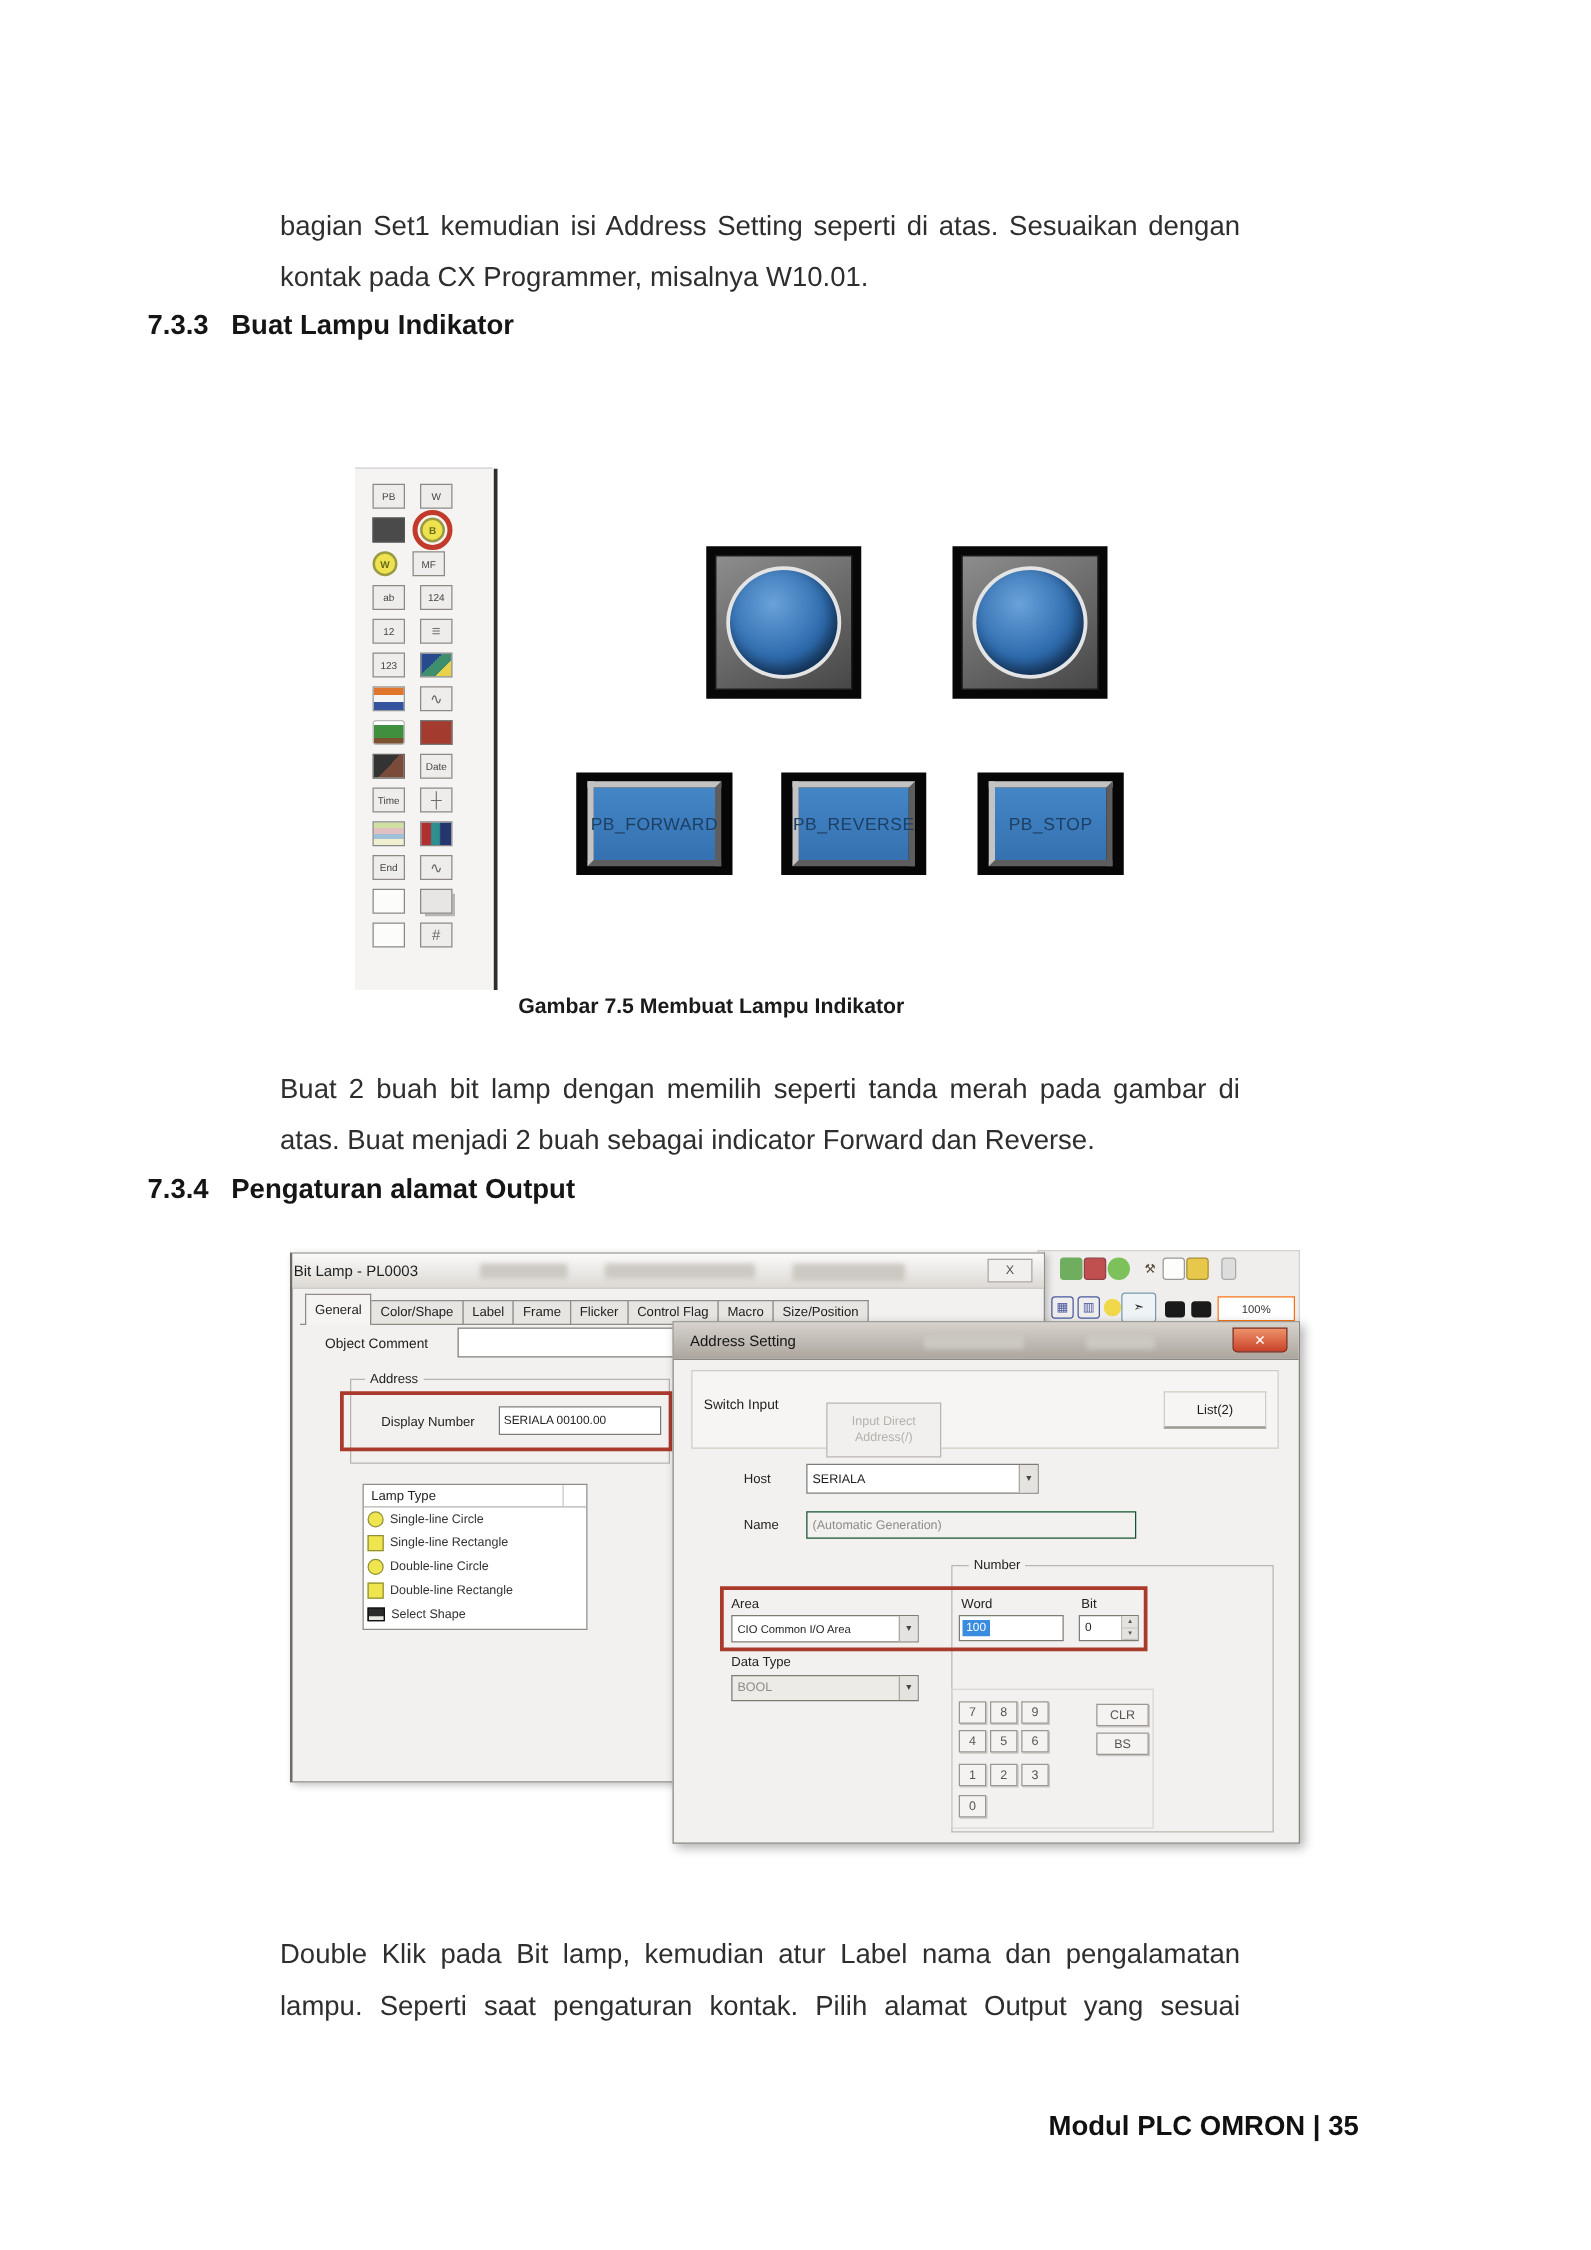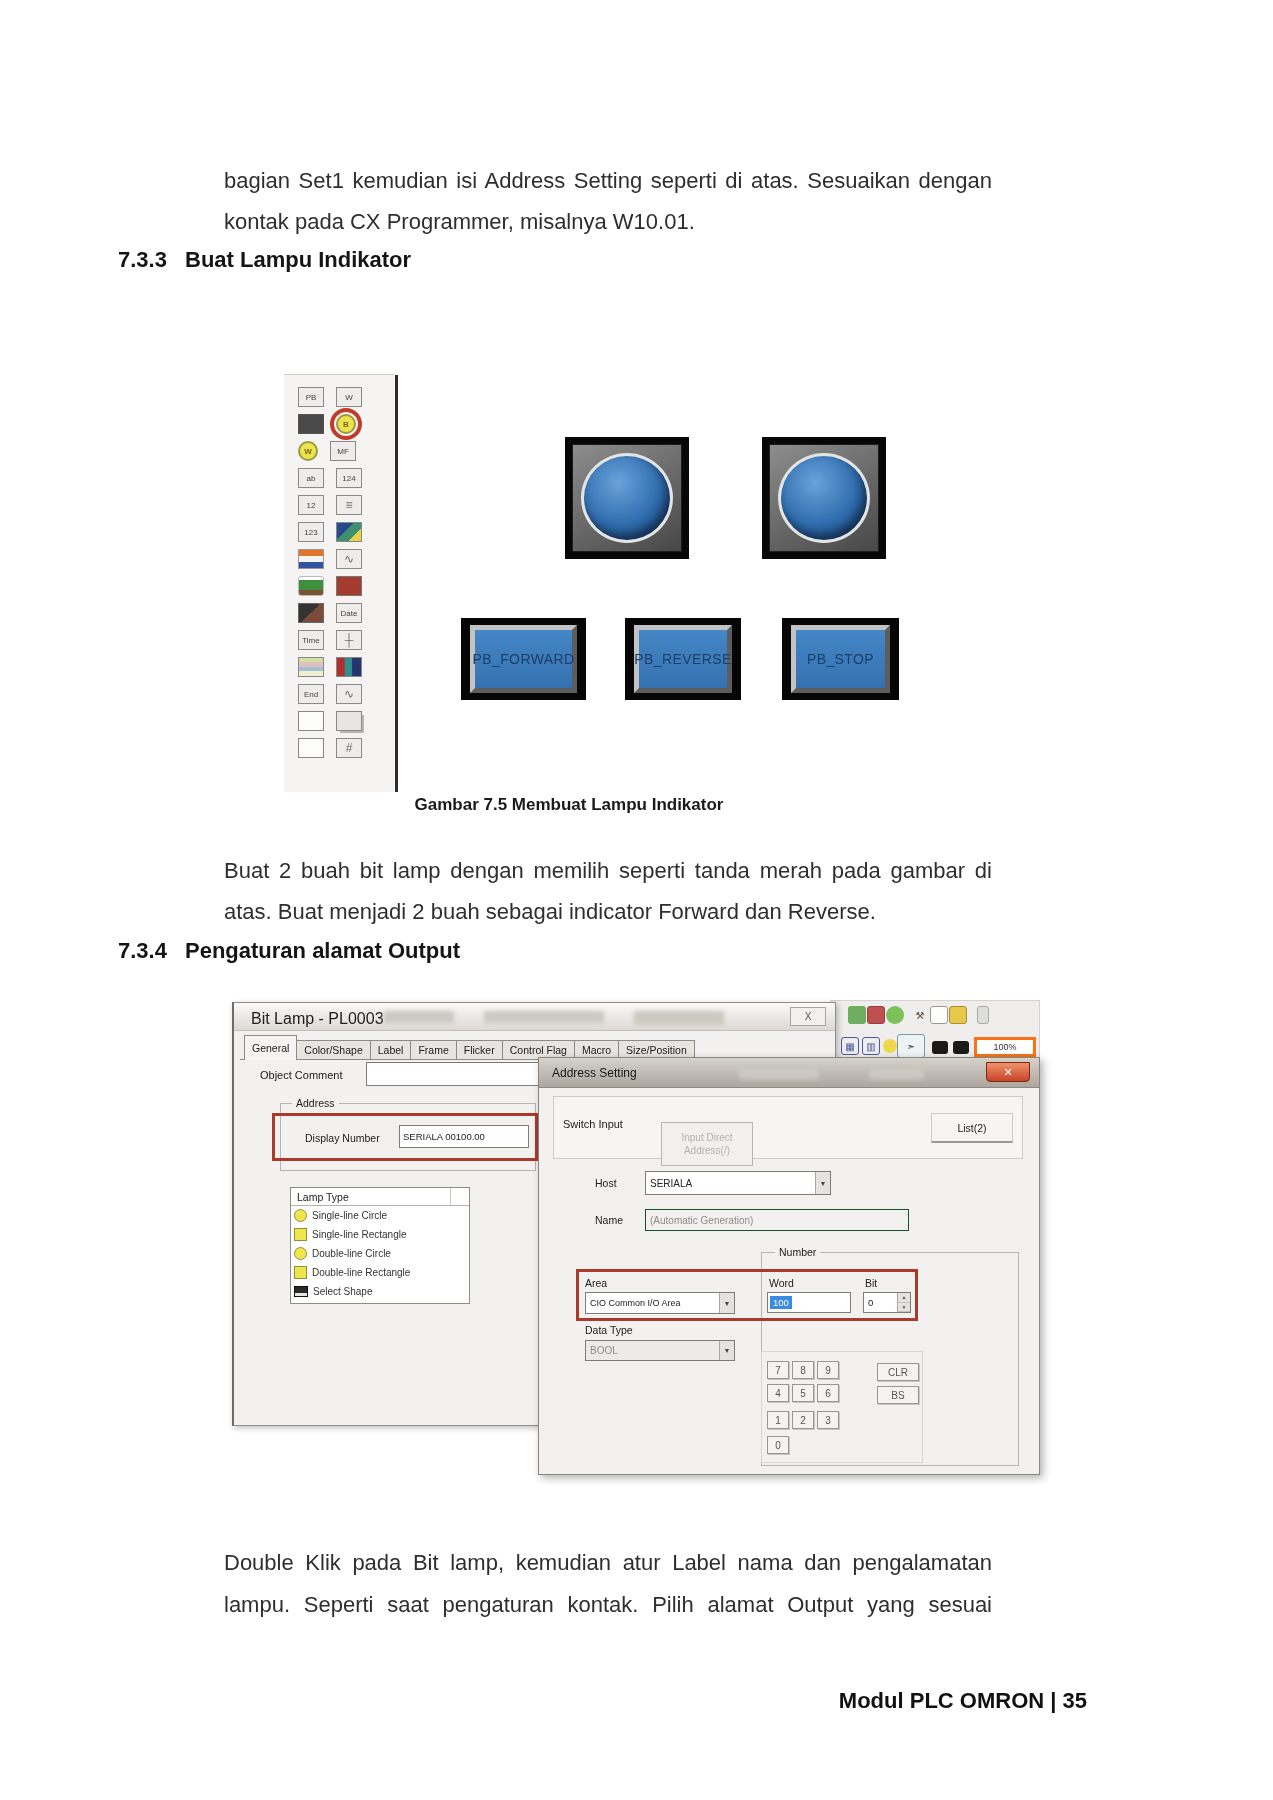--- a/index.html
+++ b/index.html
@@ -49,28 +49,28 @@
   .pbtn { position:absolute; top:618px; height:82px; background:#060606; padding:7px 9px; }
   .pbtn-face { width:100%; height:100%; border:5px solid; border-color:#c3c3c3 #5d5d5d #5d5d5d #c3c3c3;
                background:linear-gradient(180deg,#4486c6,#3571b1); display:flex; align-items:center; justify-content:center;
                color:#1c3f63; font-size:14px; letter-spacing:.4px; }
 
   
   .fig76 { position:absolute; left:232px; top:1000px; width:808px; height:478px; font-size:11px; color:#222; }
 
   .bgwin { position:absolute; left:598px; top:0; width:210px; height:92px; background:#efeeec; border:1px solid #d5d3d0; }
   .mini { position:absolute; width:18px; height:18px; border-radius:3px; font-size:10px; display:flex; align-items:center; justify-content:center; }
-  .zoombox { position:absolute; left:143px; top:36px; width:62px; height:20px; background:#fff; border:3px solid #f97316;
+  .zoombox { position:absolute; left:143px; top:36px; width:62px; height:20px; background:#fff; border:1px solid #f97316;
              font-size:9px; display:flex; align-items:center; justify-content:center; color:#333; }
 
   .blwin { position:absolute; left:0; top:2px; width:604px; height:424px; background:#f2f1ef;
            border:1px solid #918e8a; border-left:2px solid #6f6c68; box-shadow:2px 2px 6px rgba(0,0,0,.25); }
   .bl-title { position:absolute; left:0; top:0; width:100%; height:28px;
               background:linear-gradient(180deg,#fbfaf9,#dcd9d4); border-bottom:1px solid #c4c1bd; }
-  .bl-title-text { position:absolute; left:17px; top:7px; font-size:16px; color:#1f1f1f; }
+  .bl-title-text { position:absolute; left:1px; top:7px; font-size:12px; color:#1f1f1f; }
   .blur { position:absolute; background:#ccc8c2; filter:blur(2px); border-radius:2px; }
   .bl-close { position:absolute; left:556px; top:4px; width:36px; height:19px; border:1px solid #a8a5a1;
               background:#f1f0ee; display:flex; align-items:center; justify-content:center; font-size:10px; color:#555; }
   .tabbar { position:absolute; left:10px; top:31px; display:flex; align-items:flex-end; height:26px; }
   .tab { border:1px solid #8f8c88; border-bottom:none; background:#e7e5e2; padding:3px 7px 4px; font-size:10.5px;
          color:#222; margin-right:-1px; height:20px; white-space:nowrap; }
   .tab.active { background:#f5f4f2; height:25px; padding-top:6px; position:relative; z-index:2; }
   .tabline { position:absolute; left:6px; top:56px; width:590px; height:1px; background:#8f8c88; }
   .oc-label { position:absolute; left:26px; top:66px; font-size:11px; }
   .oc-field { position:absolute; left:132px; top:59px; width:262px; height:24px; background:#fff; border:1px solid #7f7c78; }

